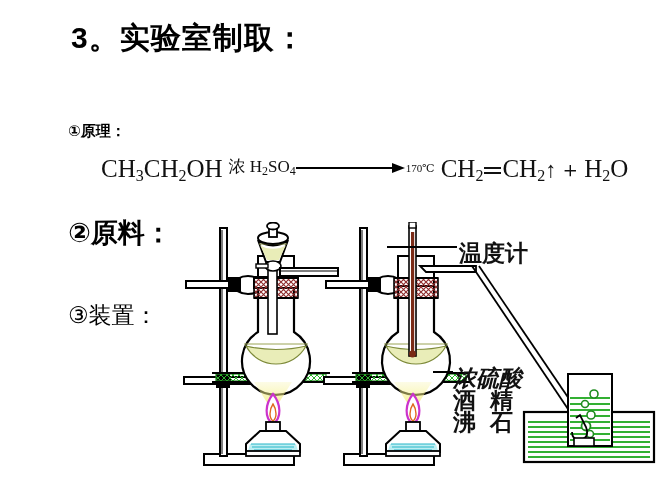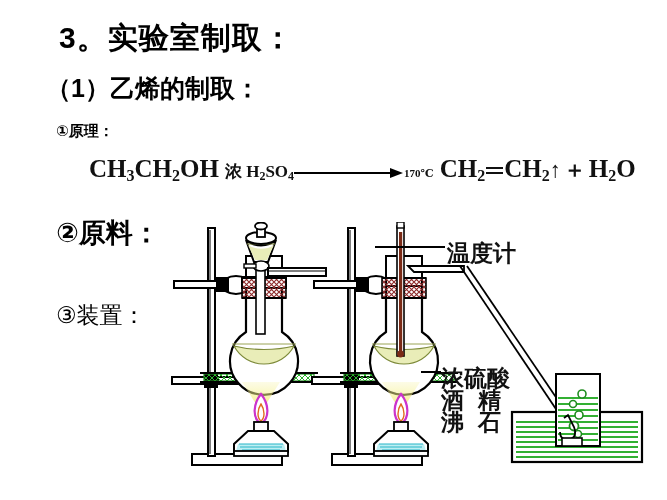--- a/index.html
+++ b/index.html
@@ -1,21 +1,21 @@
 <!DOCTYPE html>
 <html><head>
 <meta charset="utf-8">
 <style>
   html,body{margin:0;padding:0;}
   body{
     width:667px;height:500px;background:#ffffff;
     font-family:"Liberation Sans","DejaVu Sans",sans-serif;
     position:relative;overflow:hidden;
   }
-  .page{position:absolute;left:4px;top:0;width:534px;height:500px;}
+  .page{position:absolute;left:16px;top:0;width:534px;height:500px;}
 
   
   .heading1{
     position:absolute;left:55px;top:18px;
     font-size:30px;font-weight:bold;color:#000;
     letter-spacing:1px;white-space:nowrap;
   }
   .heading2{
     position:absolute;left:42px;top:72px;
     font-size:25px;font-weight:bold;color:#000;
@@ -30,24 +30,23 @@
     font-size:27px;font-weight:bold;color:#000;white-space:nowrap;
   }
   .item-apparatus{
     position:absolute;left:52px;top:272px;
     font-size:23px;font-weight:normal;color:#000;white-space:nowrap;margin-top:28px;
   }
 
   
   .equation{
     position:absolute;left:85px;top:155px;
-    display:flex;align-items:flex-end;
+    display:flex;align-items:flex-start;
     font-family:"Liberation Serif","DejaVu Serif",serif;
     color:#111;
-    font-weight:bold;
   }
   .eq-term{font-size:25px;white-space:nowrap;}
   .eq-term sub{font-size:16px;vertical-align:-4px;}
   .arrow-box{
     display:flex;flex-direction:row;align-items:center;
     margin:0 6px;position:relative;
   }
   .arrow-top{
     font-size:17px;white-space:nowrap;margin-bottom:1px;
     font-family:"Liberation Serif","DejaVu Serif",serif;
@@ -80,31 +79,30 @@
 
   
   .diagram{position:absolute;left:160px;top:222px;}
 
   
   .lbl{
     position:absolute;font-size:23px;font-weight:bold;color:#111;
     white-space:nowrap;font-family:"Liberation Sans","DejaVu Sans",sans-serif;
   }
   .lbl-thermo{left:443px;top:238px;}
-  .lbl-acid{left:437px;top:363px;}
+  .lbl-acid{left:437px;top:363px;font-style:italic;}
   .lbl-alcohol{left:437px;top:385px;letter-spacing:14px;}
   .lbl-stone{left:437px;top:407px;letter-spacing:14px;}
 </style>
 </head>
 <body>
 
 <div class="page">
 
   <div class="heading1">3。实验室制取：</div>
-  <div class="heading2">（1）乙烯的制取：</div>
   <div class="item-principle">①原理：</div>
   <div class="item-material">②原料：</div>
   <div class="item-apparatus">③装置：</div>
 
   <div class="equation">
     <span class="eq-term"><span>CH</span><sub>3</sub><span>CH</span><sub>2</sub><span>OH</span></span>
 
     <span class="arrow-box">
       <span class="arrow-top"><span>浓 H</span><sub>2</sub><span>SO</span><sub>4</sub></span>
       <span class="arrow-line"></span>

